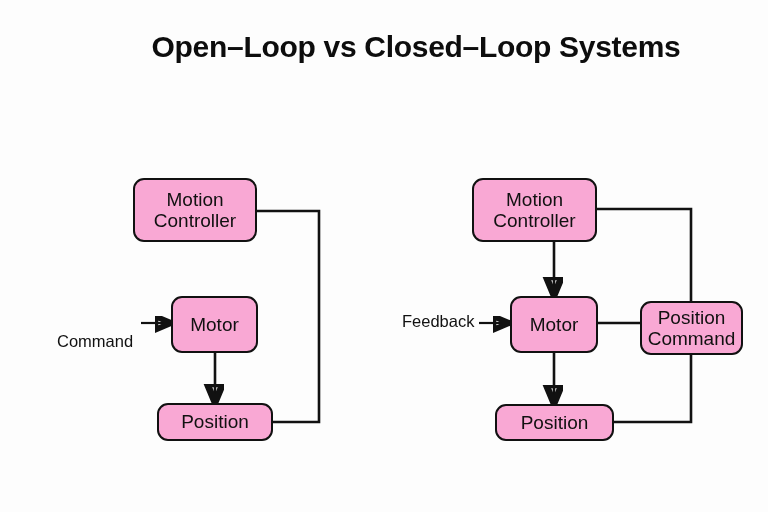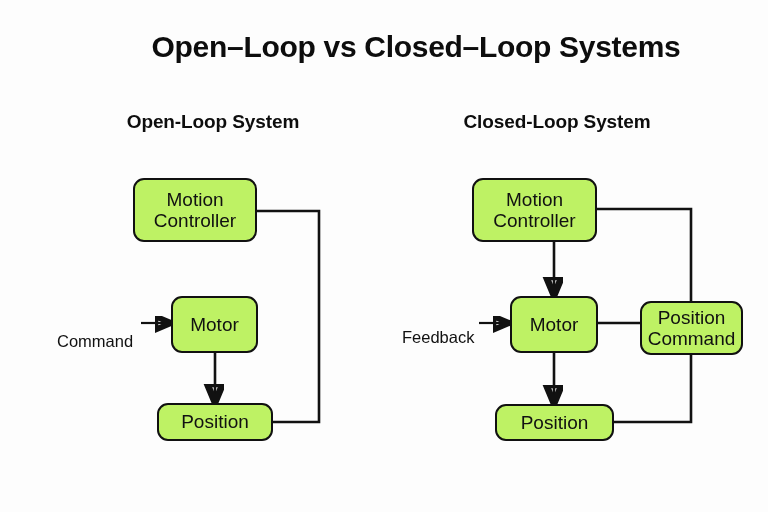--- a/index.html
+++ b/index.html
@@ -42,21 +42,21 @@
     letter-spacing: -0.1px;
   }
   #sub-open  { left: 43px;  width: 340px; }
   #sub-closed{ left: 387px; width: 340px; }
 
   .node {
     position: absolute;
     box-sizing: border-box;
     border: 2.6px solid #111111;
     border-radius: 11px;
-    background: #bef264;
+    background: #f9a8d4;
     display: flex;
     align-items: center;
     justify-content: center;
     text-align: center;
     font-size: 19px;
     line-height: 1.12;
     color: #111111;
     z-index: 3;
   }
   .node span { display: block; }
@@ -85,22 +85,20 @@
   }
   svg.wires .thin { stroke-width: 2.2; }
 </style>
 </head>
 <body>
 
 <div id="canvas">
 
   <div class="title">Open–Loop vs Closed–Loop Systems</div>
 
-  <div class="subtitle" id="sub-open">Open-Loop System</div>
-  <div class="subtitle" id="sub-closed">Closed-Loop System</div>
 
   <svg class="wires" viewBox="0 0 768 512">
     <defs>
       <marker id="arrowhead" markerWidth="9" markerHeight="9" refX="6.6" refY="3.4" orient="auto" markerUnits="strokeWidth">
         <path d="M0,0.4 L7.2,3.4 L0,6.4 Z" fill="#111111" stroke="none"></path>
       </marker>
     </defs>
 
     <path d="M256,211 L319,211 L319,422 L272,422"></path>
 
@@ -152,15 +150,15 @@
     <span>
       <span>Position</span>
       <span>Command</span>
     </span>
   </div>
 
   <div class="node" style="left:495px; top:404px; width:119px; height:37px;">
     <span>Position</span>
   </div>
 
-  <div class="edge-label" style="left:402px; top:312px;margin-top:16px;"><span>Feedback</span></div>
+  <div class="edge-label" style="left:402px; top:312px;"><span>Feedback</span></div>
 
 </div>
 
 </body></html>

